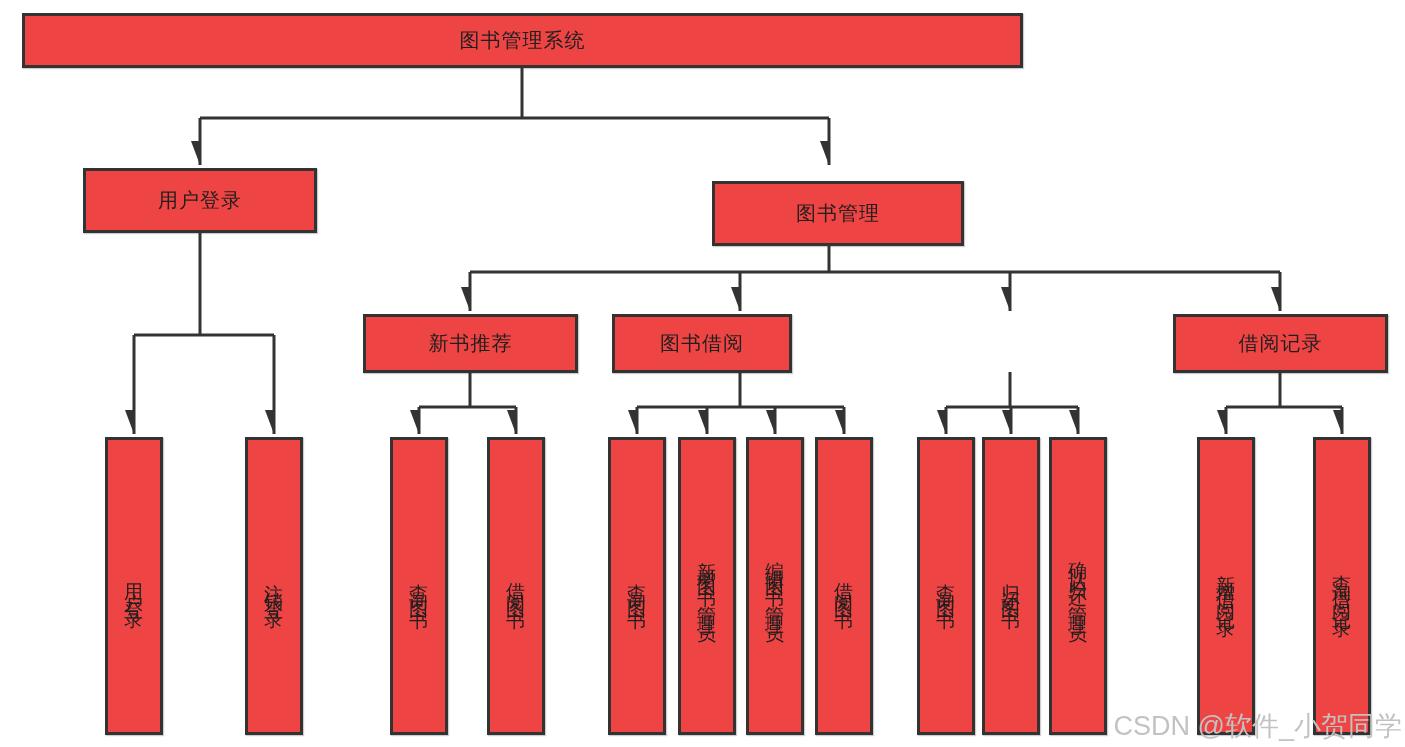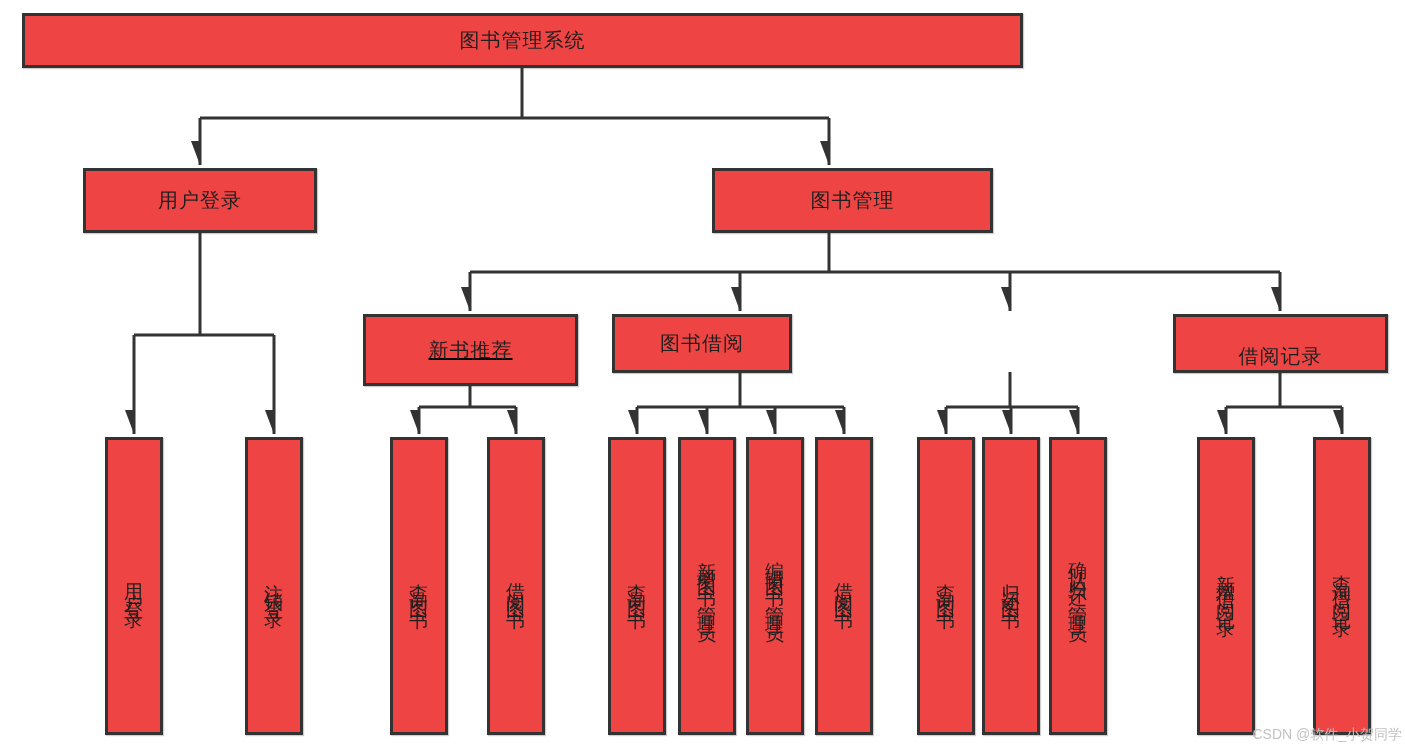--- a/index.html
+++ b/index.html
@@ -38,21 +38,21 @@
     text-orientation:mixed;
     font-size:19px;
     letter-spacing:9px;
     color:var(--text);
     line-height:1;
   }
   .watermark{
     position:absolute;
     right:3px;bottom:3px;
     z-index:3;
-    font-size:14px;
+    font-size:27px;
     color:var(--wm);
     white-space:nowrap;
   }
 </style>
 </head>
 <body>
 
 <div class="canvas">
 
   <svg class="connectors" width="1405" height="747" viewBox="0 0 1405 747">
@@ -105,31 +105,31 @@
     </g>
   </svg>
 
   <div class="node" style="left:22px;top:13px;width:1001px;height:55px;">
     <span class="hlabel">图书管理系统</span>
   </div>
 
   <div class="node" style="left:83px;top:168px;width:234px;height:65px;">
     <span class="hlabel">用户登录</span>
   </div>
-  <div class="node" style="left:712px;top:168px;width:281px;height:65px;">
+  <div class="node" style="left:712px;top:181px;width:252px;height:65px;">
     <span class="hlabel">图书管理</span>
   </div>
 
-  <div class="node" style="left:363px;top:314px;width:215px;height:72px;text-decoration:underline;">
+  <div class="node" style="left:363px;top:314px;width:215px;height:59px;">
     <span class="hlabel">新书推荐</span>
   </div>
   <div class="node" style="left:612px;top:314px;width:180px;height:59px;">
     <span class="hlabel">图书借阅</span>
   </div>
-  <div class="node" style="left:1173px;top:314px;width:215px;height:59px;align-items:flex-end;">
+  <div class="node" style="left:1173px;top:314px;width:215px;height:59px;">
     <span class="hlabel">借阅记录</span>
   </div>
 
   <div class="node leaf" style="left:105px;">
     <span class="vlabel">用户登录</span>
   </div>
   <div class="node leaf" style="left:245px;">
     <span class="vlabel">注销登录</span>
   </div>
 

